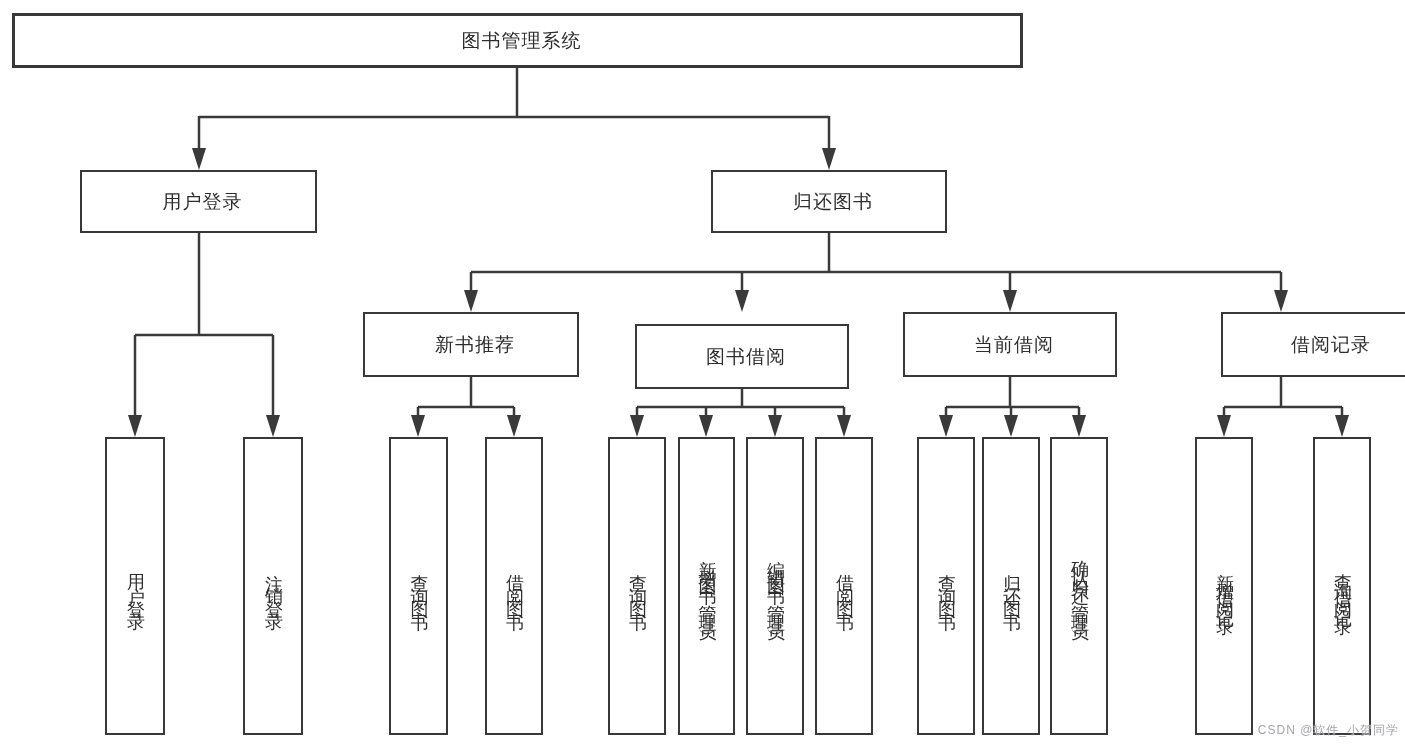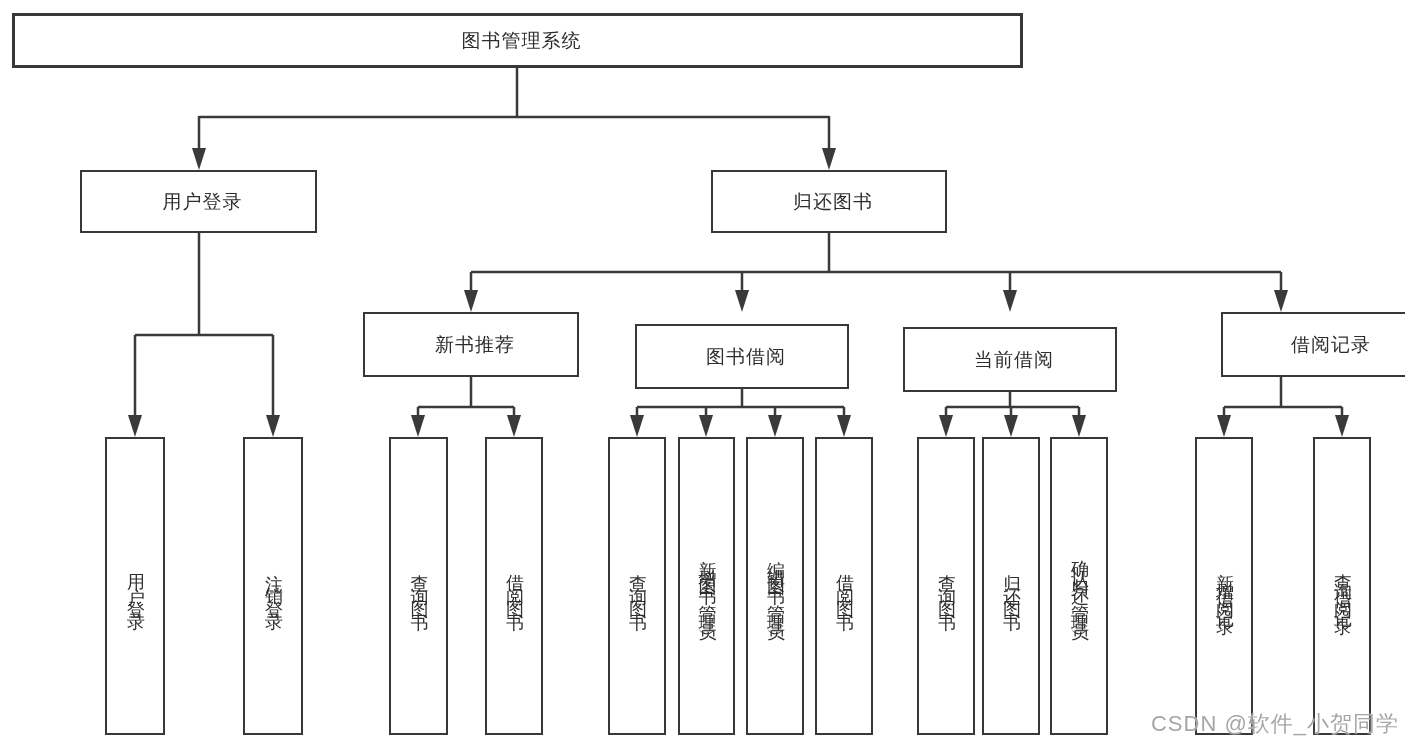--- a/index.html
+++ b/index.html
@@ -26,30 +26,30 @@
     display:flex;align-items:center;justify-content:center;
   }
   .vtext{
     writing-mode:vertical-rl;text-orientation:mixed;
     font-size:18px;line-height:1.1;letter-spacing:9px;
     color:#2e2e2e;white-space:nowrap;
   }
   .vtext.short{letter-spacing:13px;}
   .watermark{
     position:absolute;z-index:3;right:6px;bottom:8px;
-    font-size:22px;color:#a6a6aa;letter-spacing:1px;
+    font-size:12px;color:#a6a6aa;letter-spacing:1px;
     text-shadow:0 0 2px #ffffff;
   }
   
   .b-root{left:12px;top:13px;width:1011px;height:55px;}
   .b-userlogin{left:80px;top:170px;width:237px;height:63px;}
   .b-bookmgmt{left:711px;top:170px;width:236px;height:63px;}
   .b-newbook{left:363px;top:312px;width:216px;height:65px;}
   .b-borrow{left:635px;top:312px;width:214px;height:65px;margin-top:12px;}
-  .b-current{left:903px;top:312px;width:214px;height:65px;margin-top:15px;}
+  .b-current{left:903px;top:312px;width:214px;height:65px;}
   .b-records{left:1175px;top:312px;width:212px;height:65px;margin-left:46px;}
   .l-g1a{left:105px;width:60px;}
   .l-g1b{left:243px;width:60px;}
   .l-g2a{left:389px;width:59px;}
   .l-g2b{left:485px;width:58px;}
   .l-g3a{left:608px;width:58px;}
   .l-g3b{left:678px;width:57px;}
   .l-g3c{left:746px;width:58px;}
   .l-g3d{left:815px;width:58px;}
   .l-g4a{left:917px;width:58px;}

